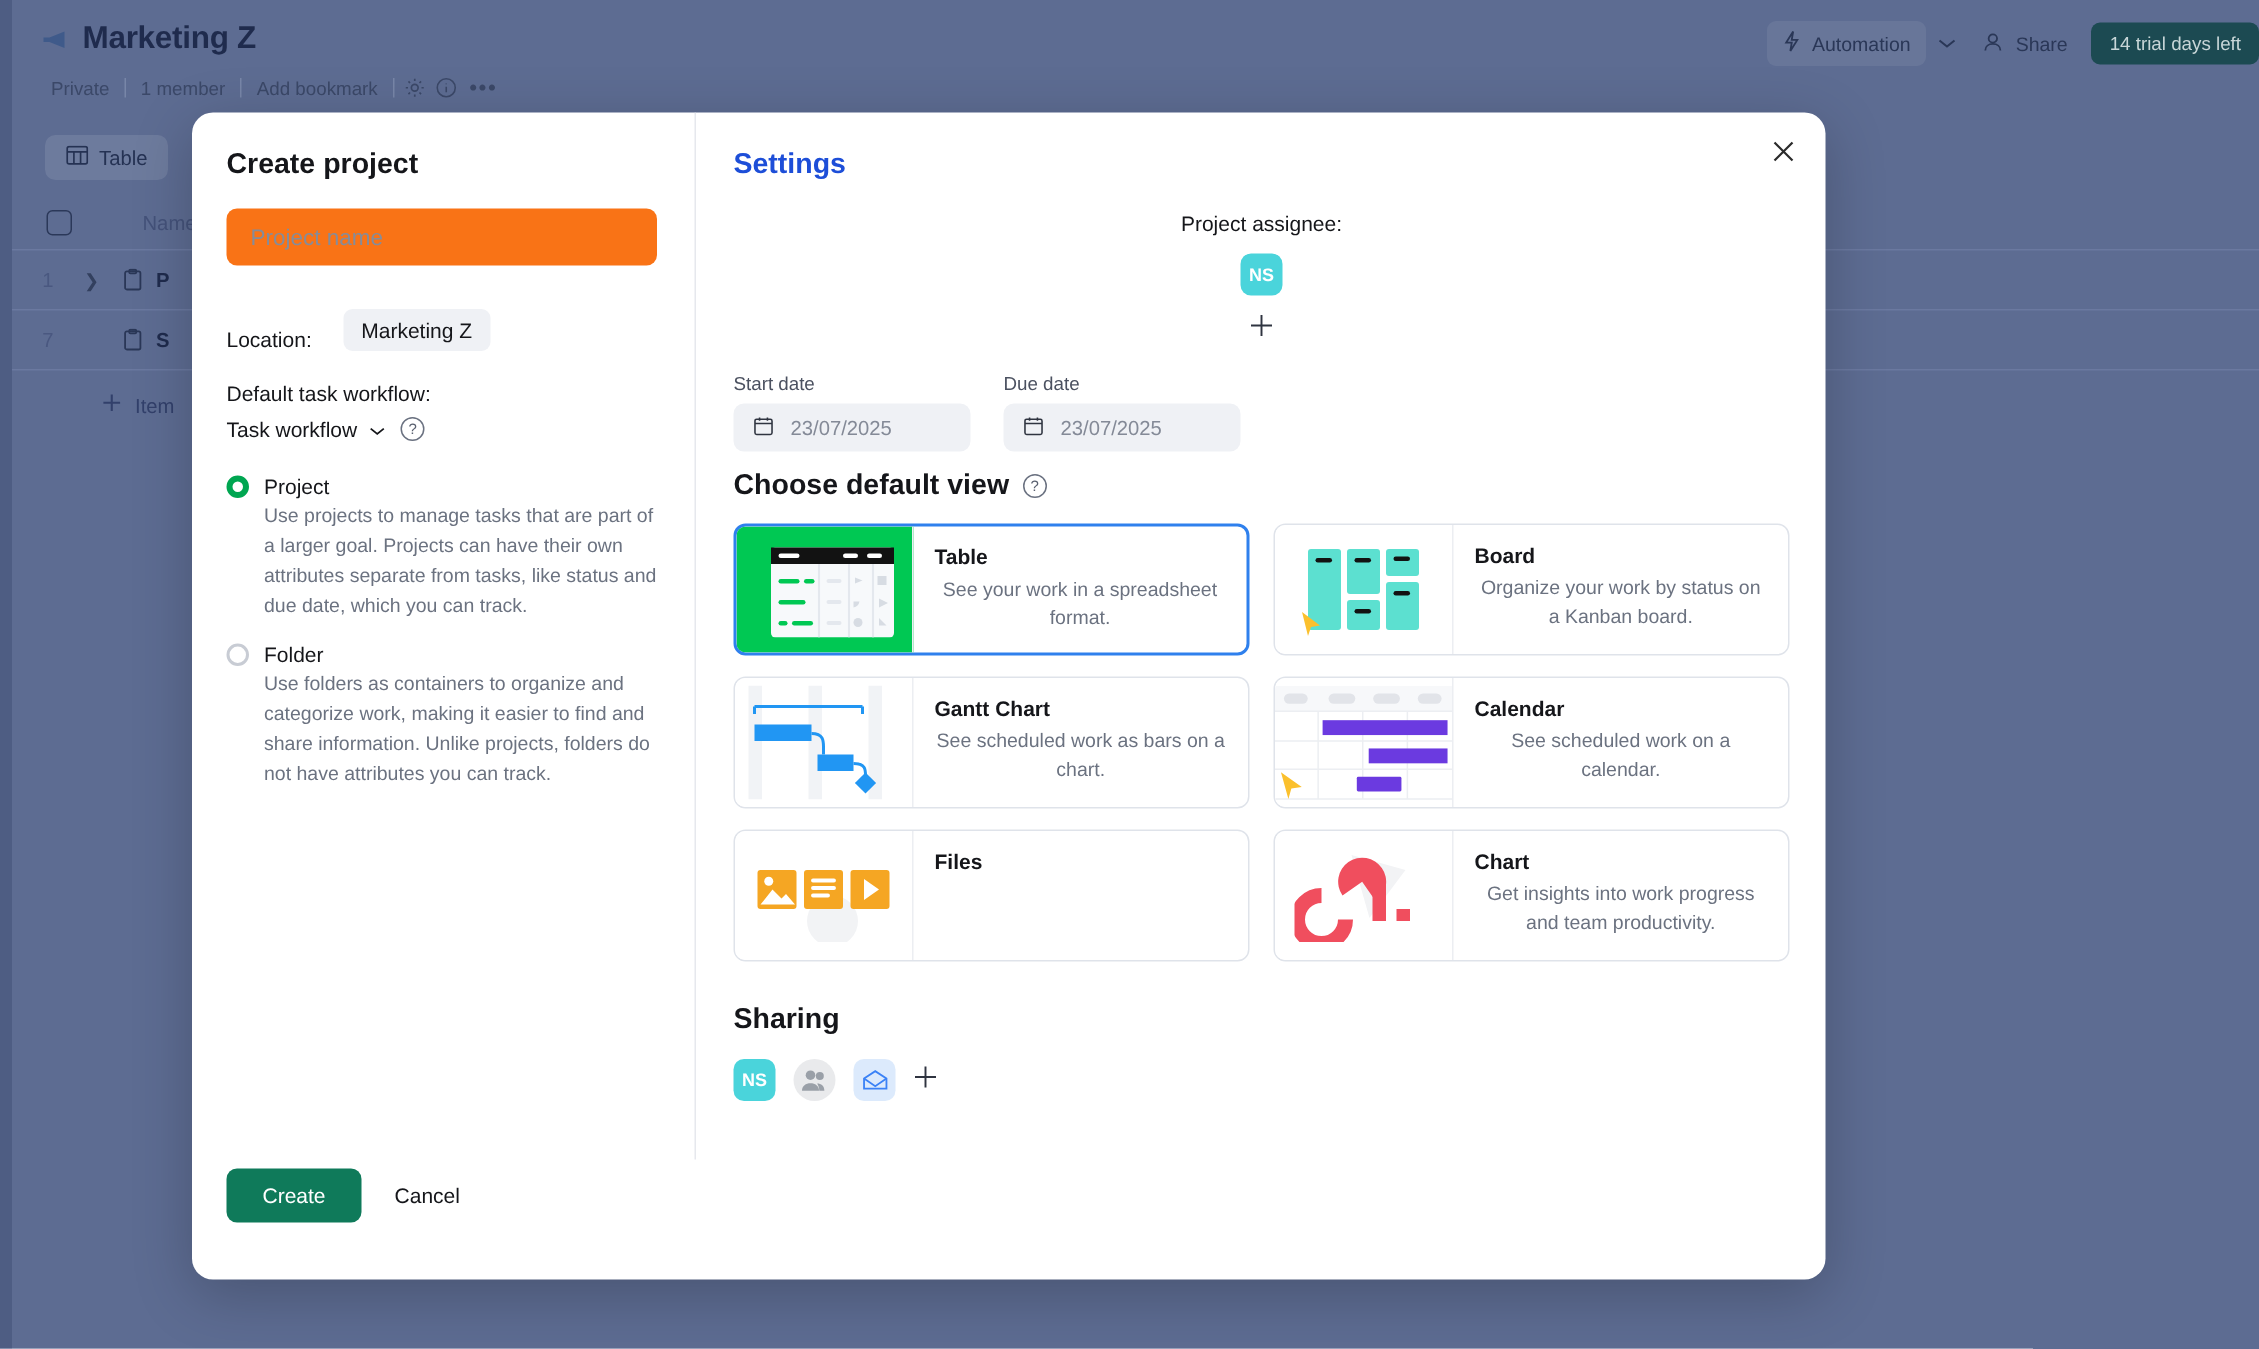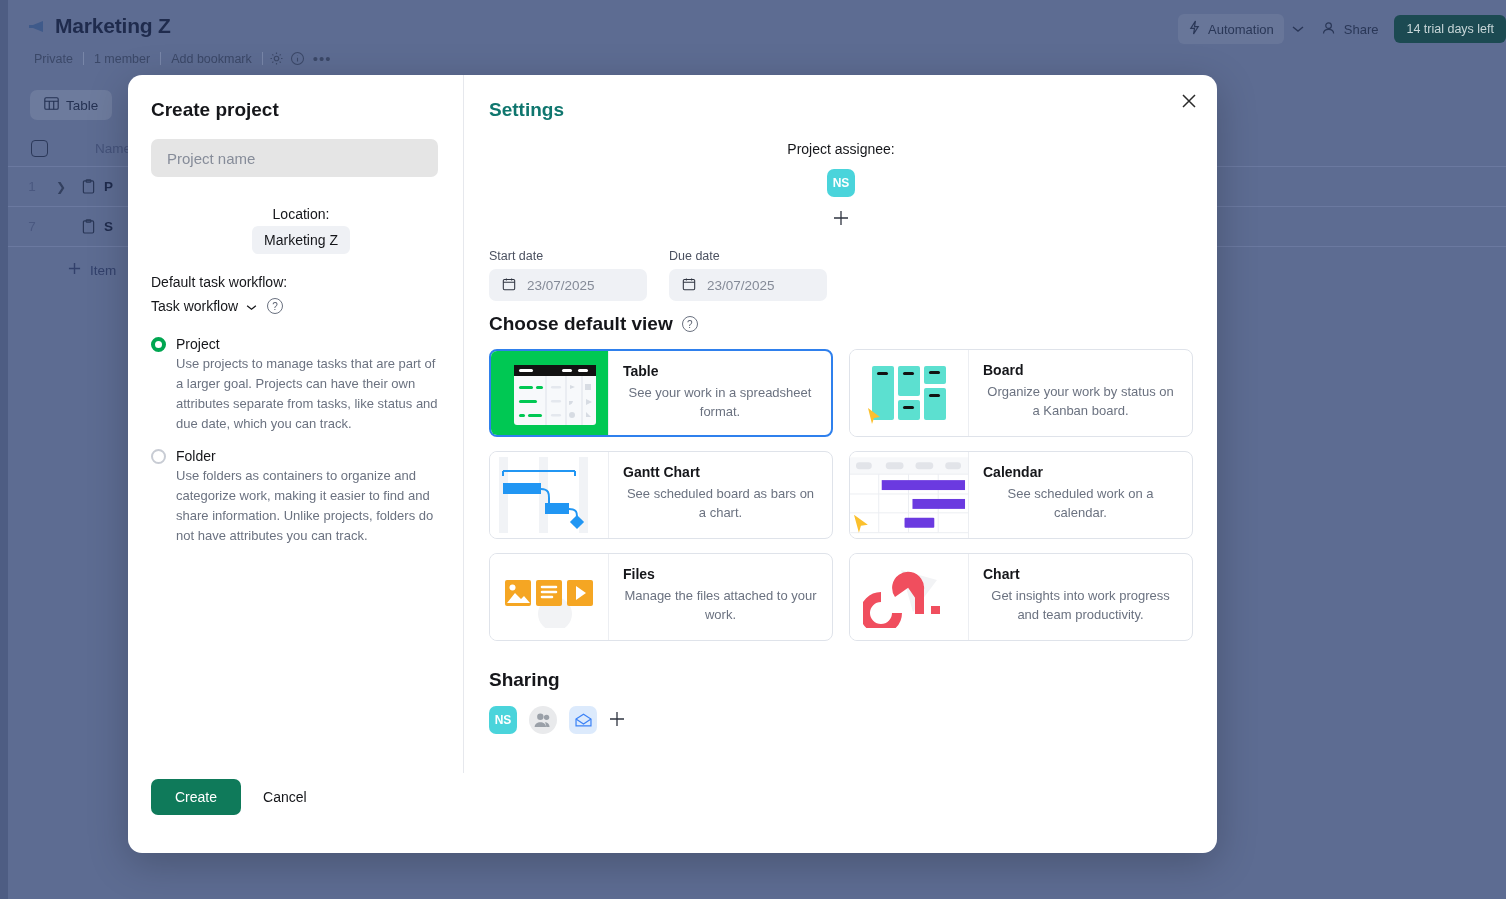--- a/index.html
+++ b/index.html
@@ -103,27 +103,27 @@
   .modal-divider {
     position: absolute; left: 335px; top: 0; width: 1px; height: 698px;
     background: #e6e8ed;
   }
 
   
   .left-pane { position: absolute; left: 23px; top: 24px; width: 300px; }
   .h-title { font-size: 19px; font-weight: bold; color: #15161a; }
   .name-input {
     margin-top: 18px; width: 287px; height: 38px;
-    background: #e5e5e5; border: none; border-radius: 7px;
+    background: #f97316; border: none; border-radius: 7px;
     padding: 0 16px; font-size: 15px; color: #2b2f38;
     font-family: "Liberation Sans", sans-serif;
   }
   .name-input::placeholder { color: #868c99; }
   .loc-row {
-    margin-top: 29px; display: flex; align-items: center; gap: 4px; flex-direction: column;
+    margin-top: 29px; display: flex; align-items: flex-end; gap: 21px;
   }
   .loc-label { font-size: 14px; color: #15161a; }
   .loc-chip {
     background: #eff1f5; border-radius: 6px; padding: 6px 12px;
     font-size: 14px; color: #15161a;
   }
   .wf-label { margin-top: 20px; font-size: 14px; color: #15161a; }
   .wf-row { margin-top: 8px; display: flex; align-items: center; gap: 10px; }
   .wf-select {
     display: flex; align-items: center; gap: 8px;
@@ -160,21 +160,21 @@
     padding: 10px 24px; border: none; border-radius: 7px;
     font-family: "Liberation Sans", sans-serif;
   }
   .btn-cancel {
     background: none; border: none; font-size: 14px; color: #15161a;
     padding: 10px 8px; font-family: "Liberation Sans", sans-serif;
   }
 
   
   .right-pane { position: absolute; left: 361px; top: 24px; right: 24px; }
-  .sec-title { font-size: 19px; font-weight: bold; color: #0f766e; }
+  .sec-title { font-size: 19px; font-weight: bold; color: #1d4ed8; }
   .assignee-row {
     margin-top: 20px; display: flex; align-items: center; gap: 12px; flex-direction: column;
   }
   .assignee-label { font-size: 14px; color: #15161a; }
   .avatar-sq {
     width: 28px; height: 28px; border-radius: 7px; background: #4ad4db;
     color: #ffffff; font-size: 12px; font-weight: bold;
     display: flex; align-items: center; justify-content: center;
   }
   .plus-btn { font-size: 20px; color: #2f3440; line-height: 1; font-weight: 300; }
@@ -500,21 +500,21 @@
             <path d="M10 14v5M82 14v5" stroke="#2196f3" stroke-width="2"></path>
             <rect x="10" y="26" width="38" height="11" fill="#2196f3"></rect>
             <path d="M48 32c8 0 8 5 8 9v5" stroke="#2196f3" stroke-width="2" fill="none"></path>
             <rect x="52" y="46" width="24" height="11" fill="#2196f3"></rect>
             <path d="M76 52c8 0 8 4 8 8v3" stroke="#2196f3" stroke-width="2" fill="none"></path>
             <rect x="79" y="60" width="10" height="10" transform="rotate(45 84 65)" fill="#2196f3"></rect>
           </svg>
         </div>
         <div class="vc-body">
           <div class="vc-name">Gantt Chart</div>
-          <div class="vc-desc">See scheduled board as bars on a chart.</div>
+          <div class="vc-desc">See scheduled work as bars on a chart.</div>
         </div>
       </div>
 
       <div class="view-card">
         <div class="vc-thumb" style="justify-content:flex-start;">
           <svg width="119" height="88" viewBox="0 0 119 88" style="margin-left:0;">
             <rect x="0" y="6" width="119" height="76" fill="#ffffff"></rect>
             <rect x="0" y="6" width="119" height="17" fill="#f7f8fa"></rect>
             <rect x="6" y="11" width="16" height="7" rx="3.5" fill="#e2e4e9"></rect>
             <rect x="36" y="11" width="18" height="7" rx="3.5" fill="#e2e4e9"></rect>
@@ -542,21 +542,20 @@
             <circle cx="13.5" cy="21.5" r="3" fill="#ffffff"></circle>
             <path d="M8 37l8-10 6 6 3-3 6 7H8z" fill="#ffffff"></path>
             <rect x="37" y="14" width="26" height="26" rx="2" fill="#f5a623"></rect>
             <path d="M43 21h14M43 26h14M43 31h10" stroke="#ffffff" stroke-width="2.6" stroke-linecap="round"></path>
             <rect x="68" y="14" width="26" height="26" rx="2" fill="#f5a623"></rect>
             <path d="M77 20l10 7-10 7z" fill="#ffffff"></path>
           </svg>
         </div>
         <div class="vc-body">
           <div class="vc-name">Files</div>
-          <div class="vc-desc">Manage the files attached to your work.</div>
         </div>
       </div>
 
       <div class="view-card">
         <div class="vc-thumb">
           <svg width="92" height="62" viewBox="0 0 92 62">
             <path d="M38 4 L74 14 L50 46 Z" fill="#f2f3f5"></path>
             <path d="M32 31a16 16 0 1116 16v-16z" fill="#f04e5e" transform="rotate(-35 32 31)"></path>
             <path d="M18 31a16 16 0 1016 16" stroke="#f04e5e" stroke-width="10" fill="none"></path>
             <rect x="52" y="20" width="9" height="28" fill="#f04e5e"></rect>

